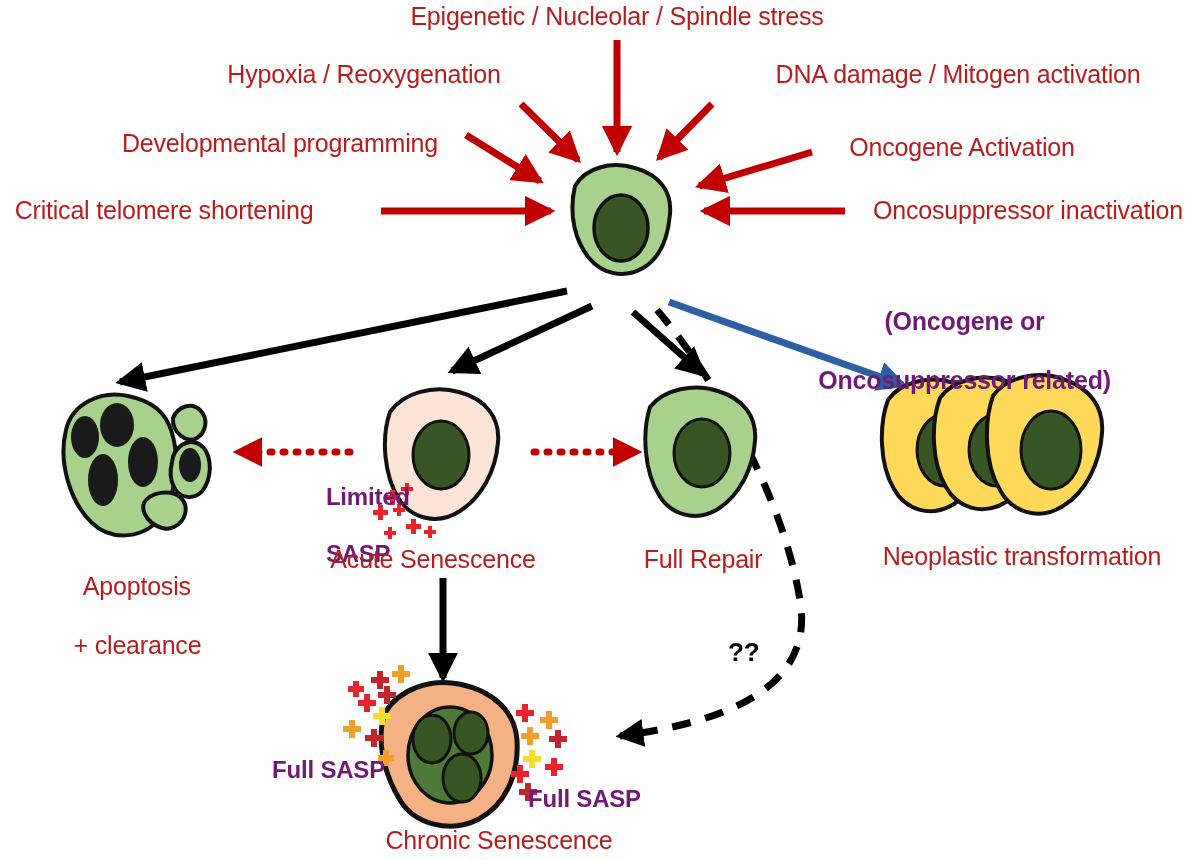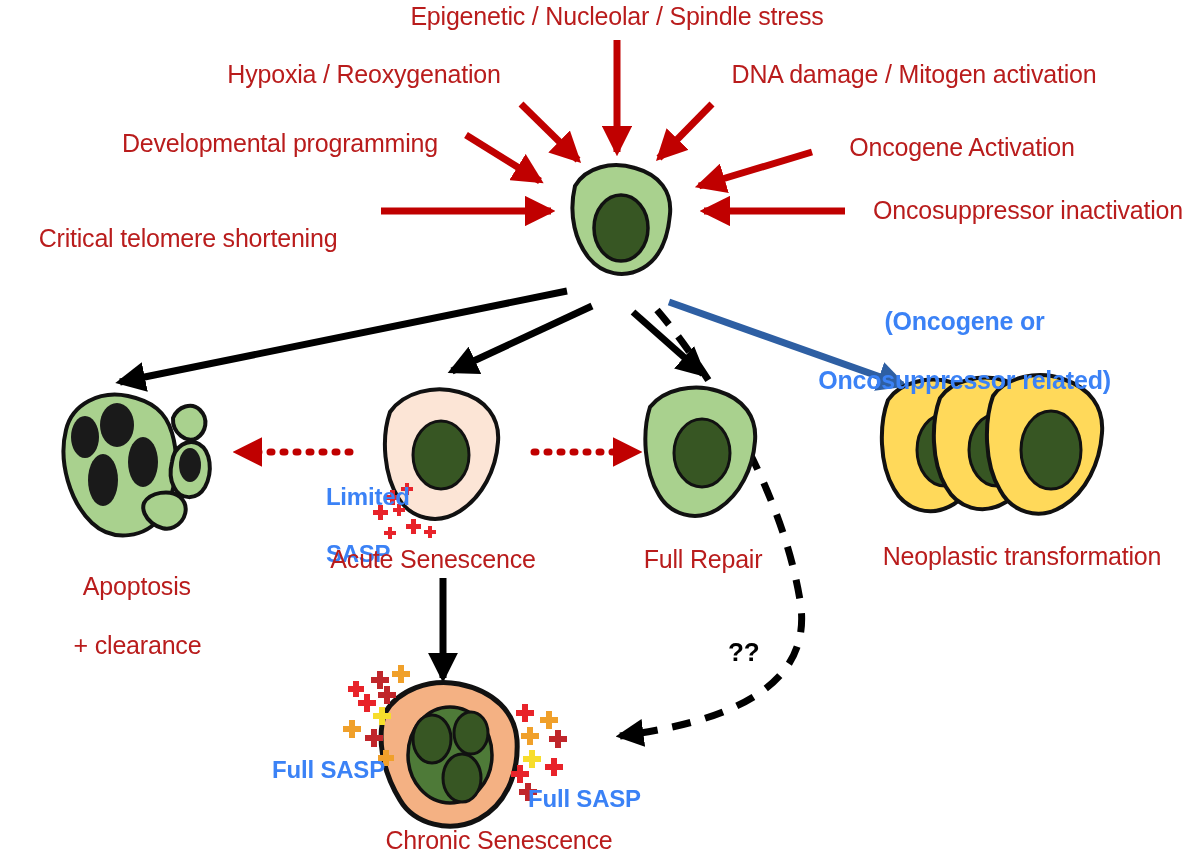--- a/index.html
+++ b/index.html
@@ -31,21 +31,21 @@
     color: #b91c1c;
     font-family: "Liberation Sans", sans-serif;
     font-size: 25px;
     line-height: 1.18;
     white-space: pre;
     letter-spacing: -0.2px;
   }
   .lbl.center { transform: translateX(-50%); text-align: center; }
   .lbl.right  { transform: translateX(-100%); text-align: right; }
   .lbl.red {
-    color: #3b82f6;
+    color: #701a75;
     font-weight: 700;
   }
   .t-stim { font-size: 25px; }
   .t-outcome { font-size: 25px; }
   .t-sasp { font-size: 24px; font-weight: 700; }
   .t-note { font-size: 25px; font-weight: 700; text-align: center; }
   .t-qq { font-size: 26px; font-weight: 700; color: #000; }
 </style>
 </head>
 <body>
@@ -189,27 +189,27 @@
         <path d="M 511 771 h6 v-6 h6 v6 h6 v6 h-6 v6 h-6 v-6 h-6 z" fill="#E8232A"></path>
         <path d="M 519 789 h6 v-6 h6 v6 h6 v6 h-6 v6 h-6 v-6 h-6 z" fill="#C0262B"></path>
       </g>
     </g>
   </svg>
 
   <div class="lbl t-stim center" style="left:617px; top:2px;">Epigenetic / Nucleolar / Spindle stress</div>
 
   <div class="lbl t-stim center" style="left:364px; top:60px;">Hypoxia / Reoxygenation</div>
 
-  <div class="lbl t-stim center" style="left:914px; top:60px;">DNA damage / Mitogen activation</div>
+  <div class="lbl t-stim center" style="left:958px; top:60px;">DNA damage / Mitogen activation</div>
 
   <div class="lbl t-stim center" style="left:280px; top:129px;">Developmental programming</div>
 
   <div class="lbl t-stim center" style="left:962px; top:133px;">Oncogene Activation</div>
 
-  <div class="lbl t-stim center" style="left:188px; top:196px;margin-top:28px;">Critical telomere shortening</div>
+  <div class="lbl t-stim center" style="left:164px; top:196px;">Critical telomere shortening</div>
 
   <div class="lbl t-stim center" style="left:1028px; top:196px;">Oncosuppressor inactivation</div>
 
   <div class="lbl red t-note center" style="left:951px; top:277px;">
     <span>(Oncogene or</span><br>
     <span>Oncosuppressor related)</span>
   </div>
 
   <div class="lbl red t-sasp" style="left:300px; top:455px; text-align:left;">
     <span>Limited</span><br>

